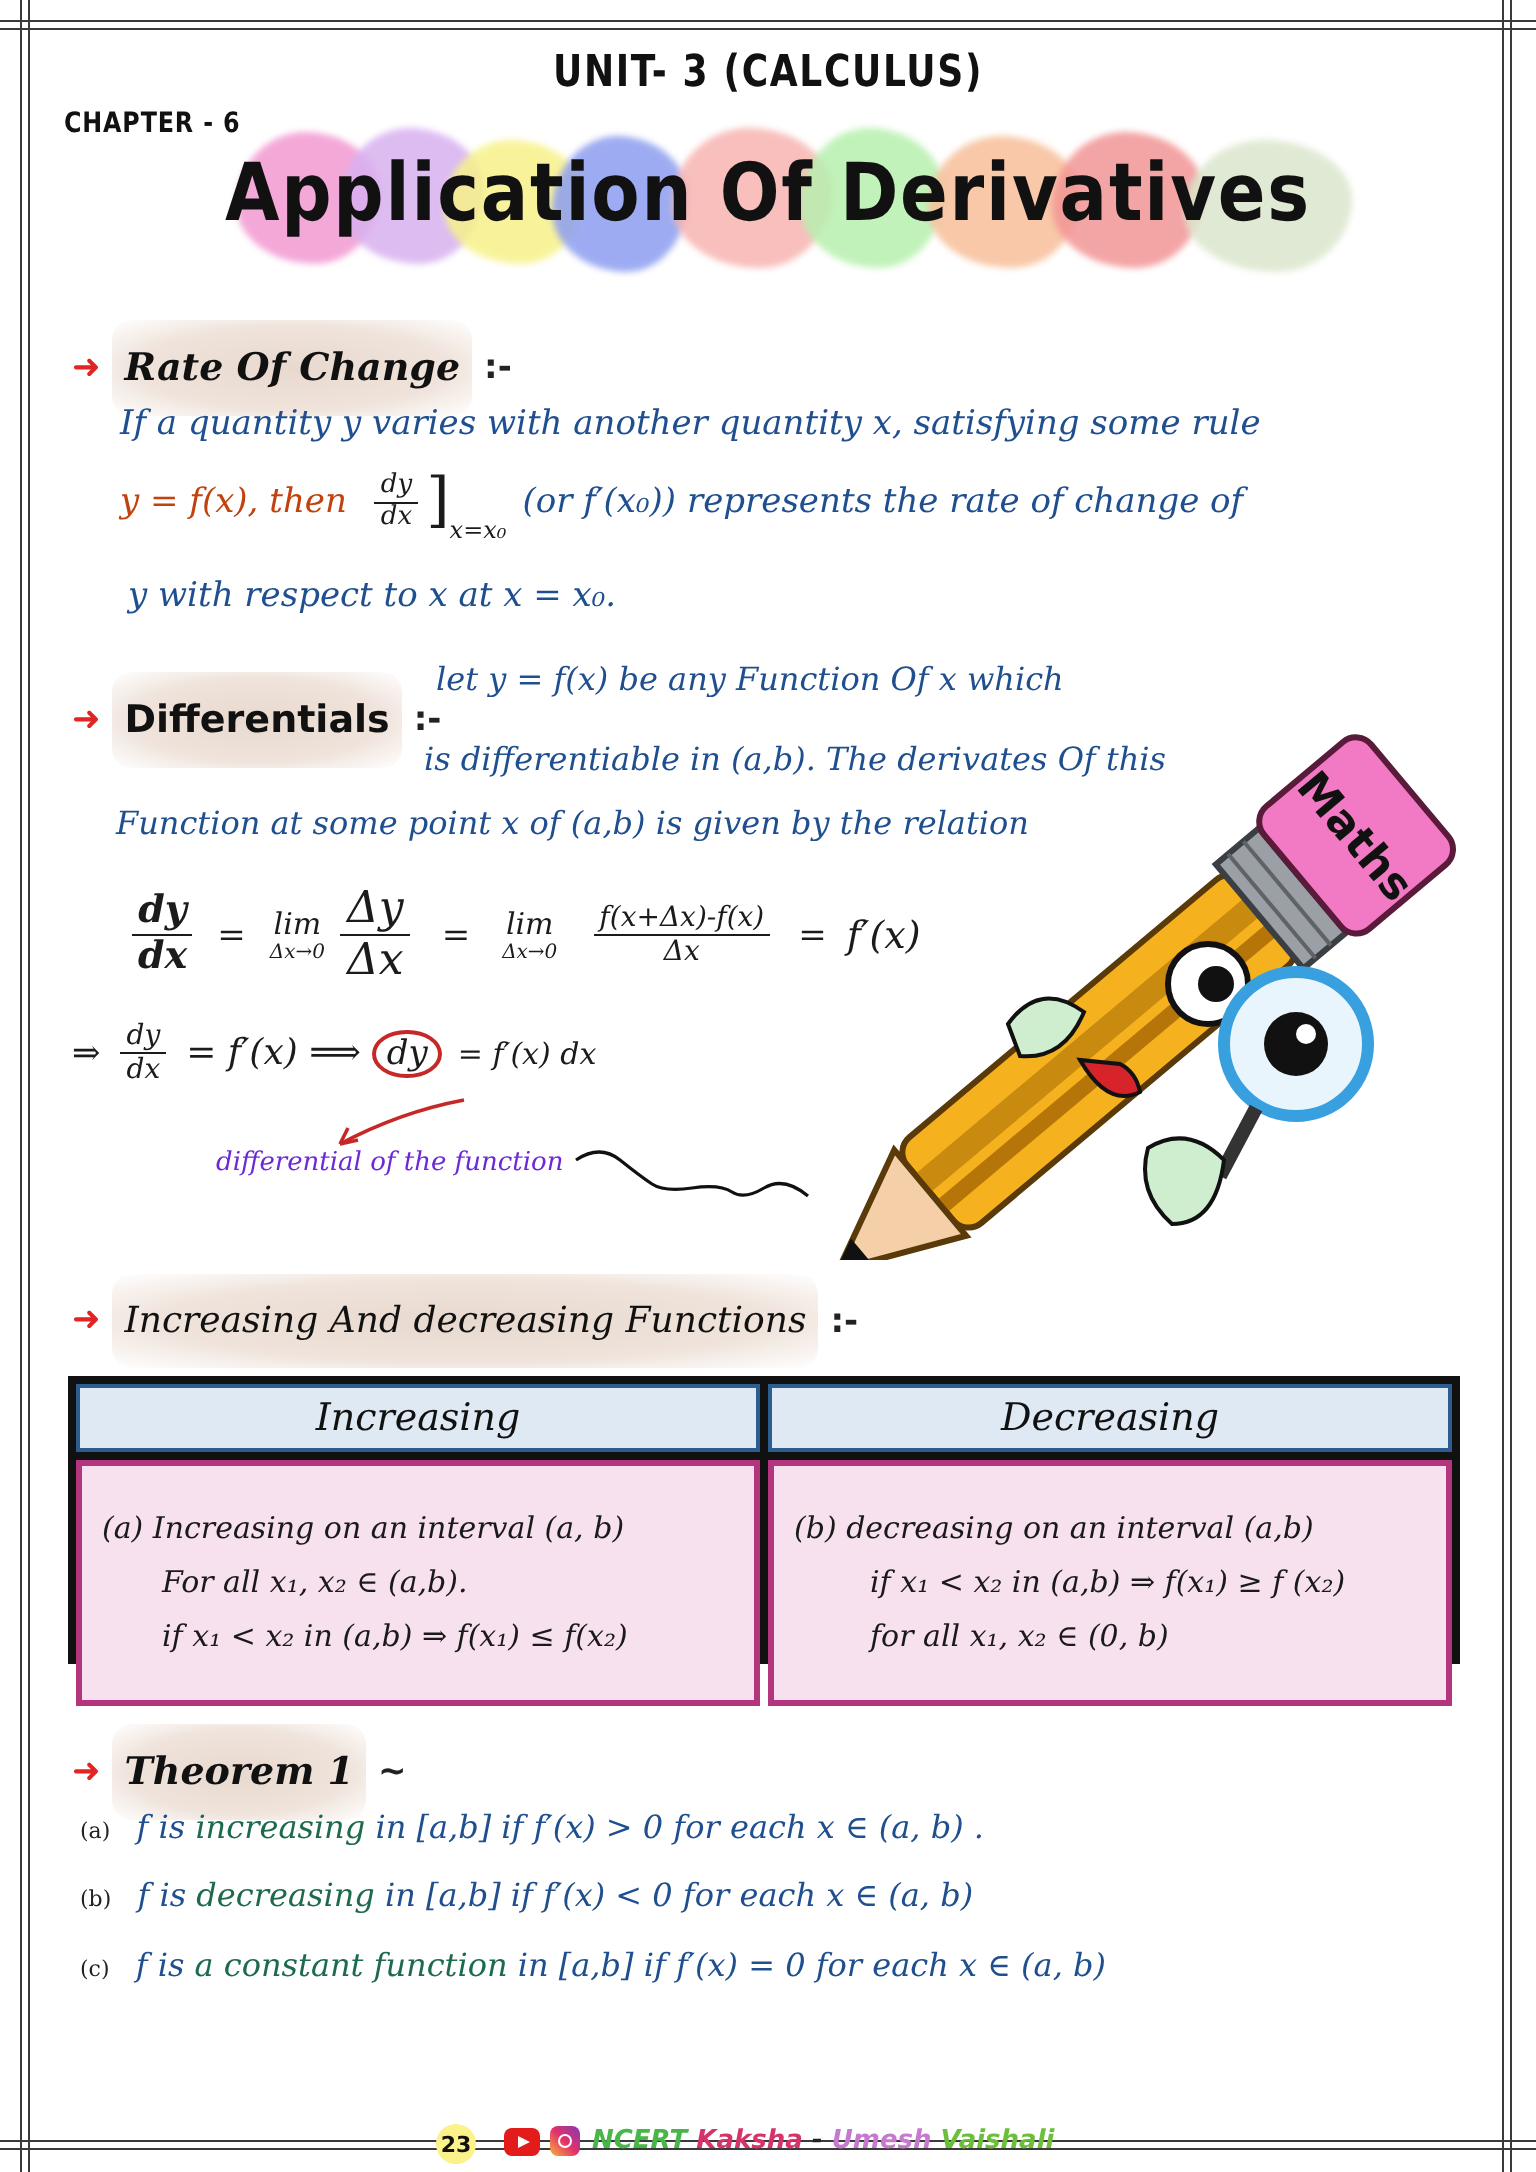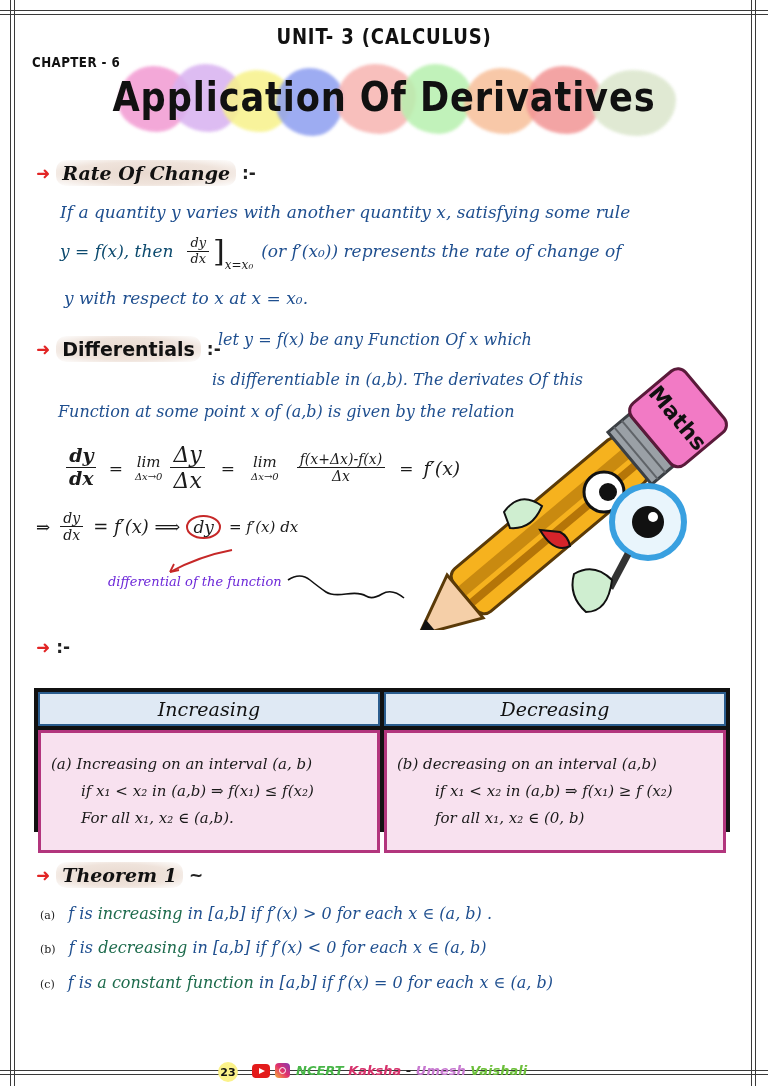--- a/index.html
+++ b/index.html
@@ -24,21 +24,21 @@
 
   .blob { position:absolute; border-radius:48% 52% 45% 55% / 55% 45% 55% 45%;
     filter:blur(1.5px); opacity:0.85; }
   .main-title { left:0; width:768px; top:74px; text-align:center;
     font-family:"DejaVu Sans", sans-serif; font-weight:bold; font-size:40px;
     color:#111; letter-spacing:1px; transform:scaleX(0.88); }
 
   .section-head { position:absolute; display:flex; align-items:center; gap:6px; }
   .arrow-icon { color:#e22424; font-size:17px; line-height:1; }
   .head-label { font-family:"DejaVu Serif", serif; font-style:italic; font-weight:bold;
-    font-size:19px; color:#111; padding:2px 6px; border-radius:10px;
+    font-size:19px; color:#111; padding:13px 6px; border-radius:10px;
     background:radial-gradient(ellipse at center, #e8d9cf 0%, #efe3db 60%, rgba(255,255,255,0) 100%); }
   .head-suffix { font-size:17px; font-weight:bold; color:#222; }
 
   .hand { font-family:"DejaVu Serif", serif; font-style:italic; color:#1f4f8f; font-size:18px; }
   .line { position:absolute; white-space:nowrap; }
 
   .math { font-family:"DejaVu Serif", serif; color:#1b1b1b; font-style:italic; }
   .frac { display:inline-flex; flex-direction:column; align-items:center; vertical-align:middle; margin:0 4px; }
   .frac .num { border-bottom:1.6px solid #1b1b1b; padding:0 3px; line-height:1.15; }
   .frac .den { padding:0 3px; line-height:1.15; }
@@ -97,21 +97,21 @@
 </div>
 <div class="abs main-title">Application  Of  Derivatives</div>
 
 <div class="section-head" style="left:36px;top:160px;">
   <span class="arrow-icon">➜</span>
   <span class="head-label">Rate  Of  Change</span>
   <span class="head-suffix">:-</span>
 </div>
 <div class="line hand" style="left:60px;top:202px;font-size:17px;">If a quantity  y  varies  with  another quantity x, satisfying some rule</div>
 <div class="line hand" style="left:60px;top:236px;font-size:17px;display:flex;align-items:center;">
-  <span class="math" style="color:#0c4a6e;">y = f(x),  then</span>
+  <span class="math" style="color:#c2410c;">y = f(x),  then</span>
   <span class="frac math" style="font-size:13px;margin-left:14px;">
     <span class="num">dy</span>
     <span class="den">dx</span>
   </span>
   <span style="font-size:30px;color:#1b1b1b;font-style:normal;line-height:1;">]</span>
   <span class="math" style="font-size:12px;position:relative;top:14px;margin-right:8px;">x=x₀</span>
   <span>(or f′(x₀)) represents  the  rate  of  change  of</span>
 </div>
 <div class="line hand" style="left:64px;top:288px;font-size:17px;">y  with  respect  to  x at  x = x₀.</div>
 
@@ -190,30 +190,31 @@
   <circle cx="258" cy="182" r="16" fill="#111"></circle>
   <circle cx="263" cy="177" r="5" fill="#fff"></circle>
   <line x1="238" y1="214" x2="220" y2="248" stroke="#333" stroke-width="7"></line>
   <path d="M150 190 Q164 214 180 206 Q178 196 170 192 Z" fill="#d6242a" stroke="#111" stroke-width="2"></path>
   <path d="M114 172 Q130 150 152 166 Q142 190 120 188 Z" fill="#cfeed0" stroke="#111" stroke-width="2"></path>
   <path d="M184 234 Q204 222 222 240 Q218 272 196 272 Q178 256 184 234 Z" fill="#cfeed0" stroke="#111" stroke-width="2"></path>
 </svg>
 
 <div class="section-head" style="left:36px;top:637px;">
   <span class="arrow-icon">➜</span>
+  <span class="head-label" style="font-weight:normal;font-size:18px;">Increasing  And  decreasing  Functions</span>
   <span class="head-suffix">:-</span>
 </div>
 
 <div class="tbl">
   <div class="th">Increasing</div>
   <div class="th">Decreasing</div>
   <div class="td">
     <div>(a) Increasing  on  an  interval (a, b)</div>
+    <div class="ind">For  all  x₁,  x₂ ∈ (a,b).</div>
     <div class="ind">if  x₁ &lt; x₂  in  (a,b) ⇒ f(x₁) ≤ f(x₂)</div>
-    <div class="ind">For  all  x₁,  x₂ ∈ (a,b).</div>
   </div>
   <div class="td right">
     <div>(b)  decreasing  on  an  interval (a,b)</div>
     <div class="ind">if  x₁ &lt; x₂  in (a,b) ⇒ f(x₁) ≥ f (x₂)</div>
     <div class="ind">for  all  x₁, x₂ ∈ (0, b)</div>
   </div>
 </div>
 
 <div class="section-head" style="left:36px;top:862px;">
   <span class="arrow-icon">➜</span>

